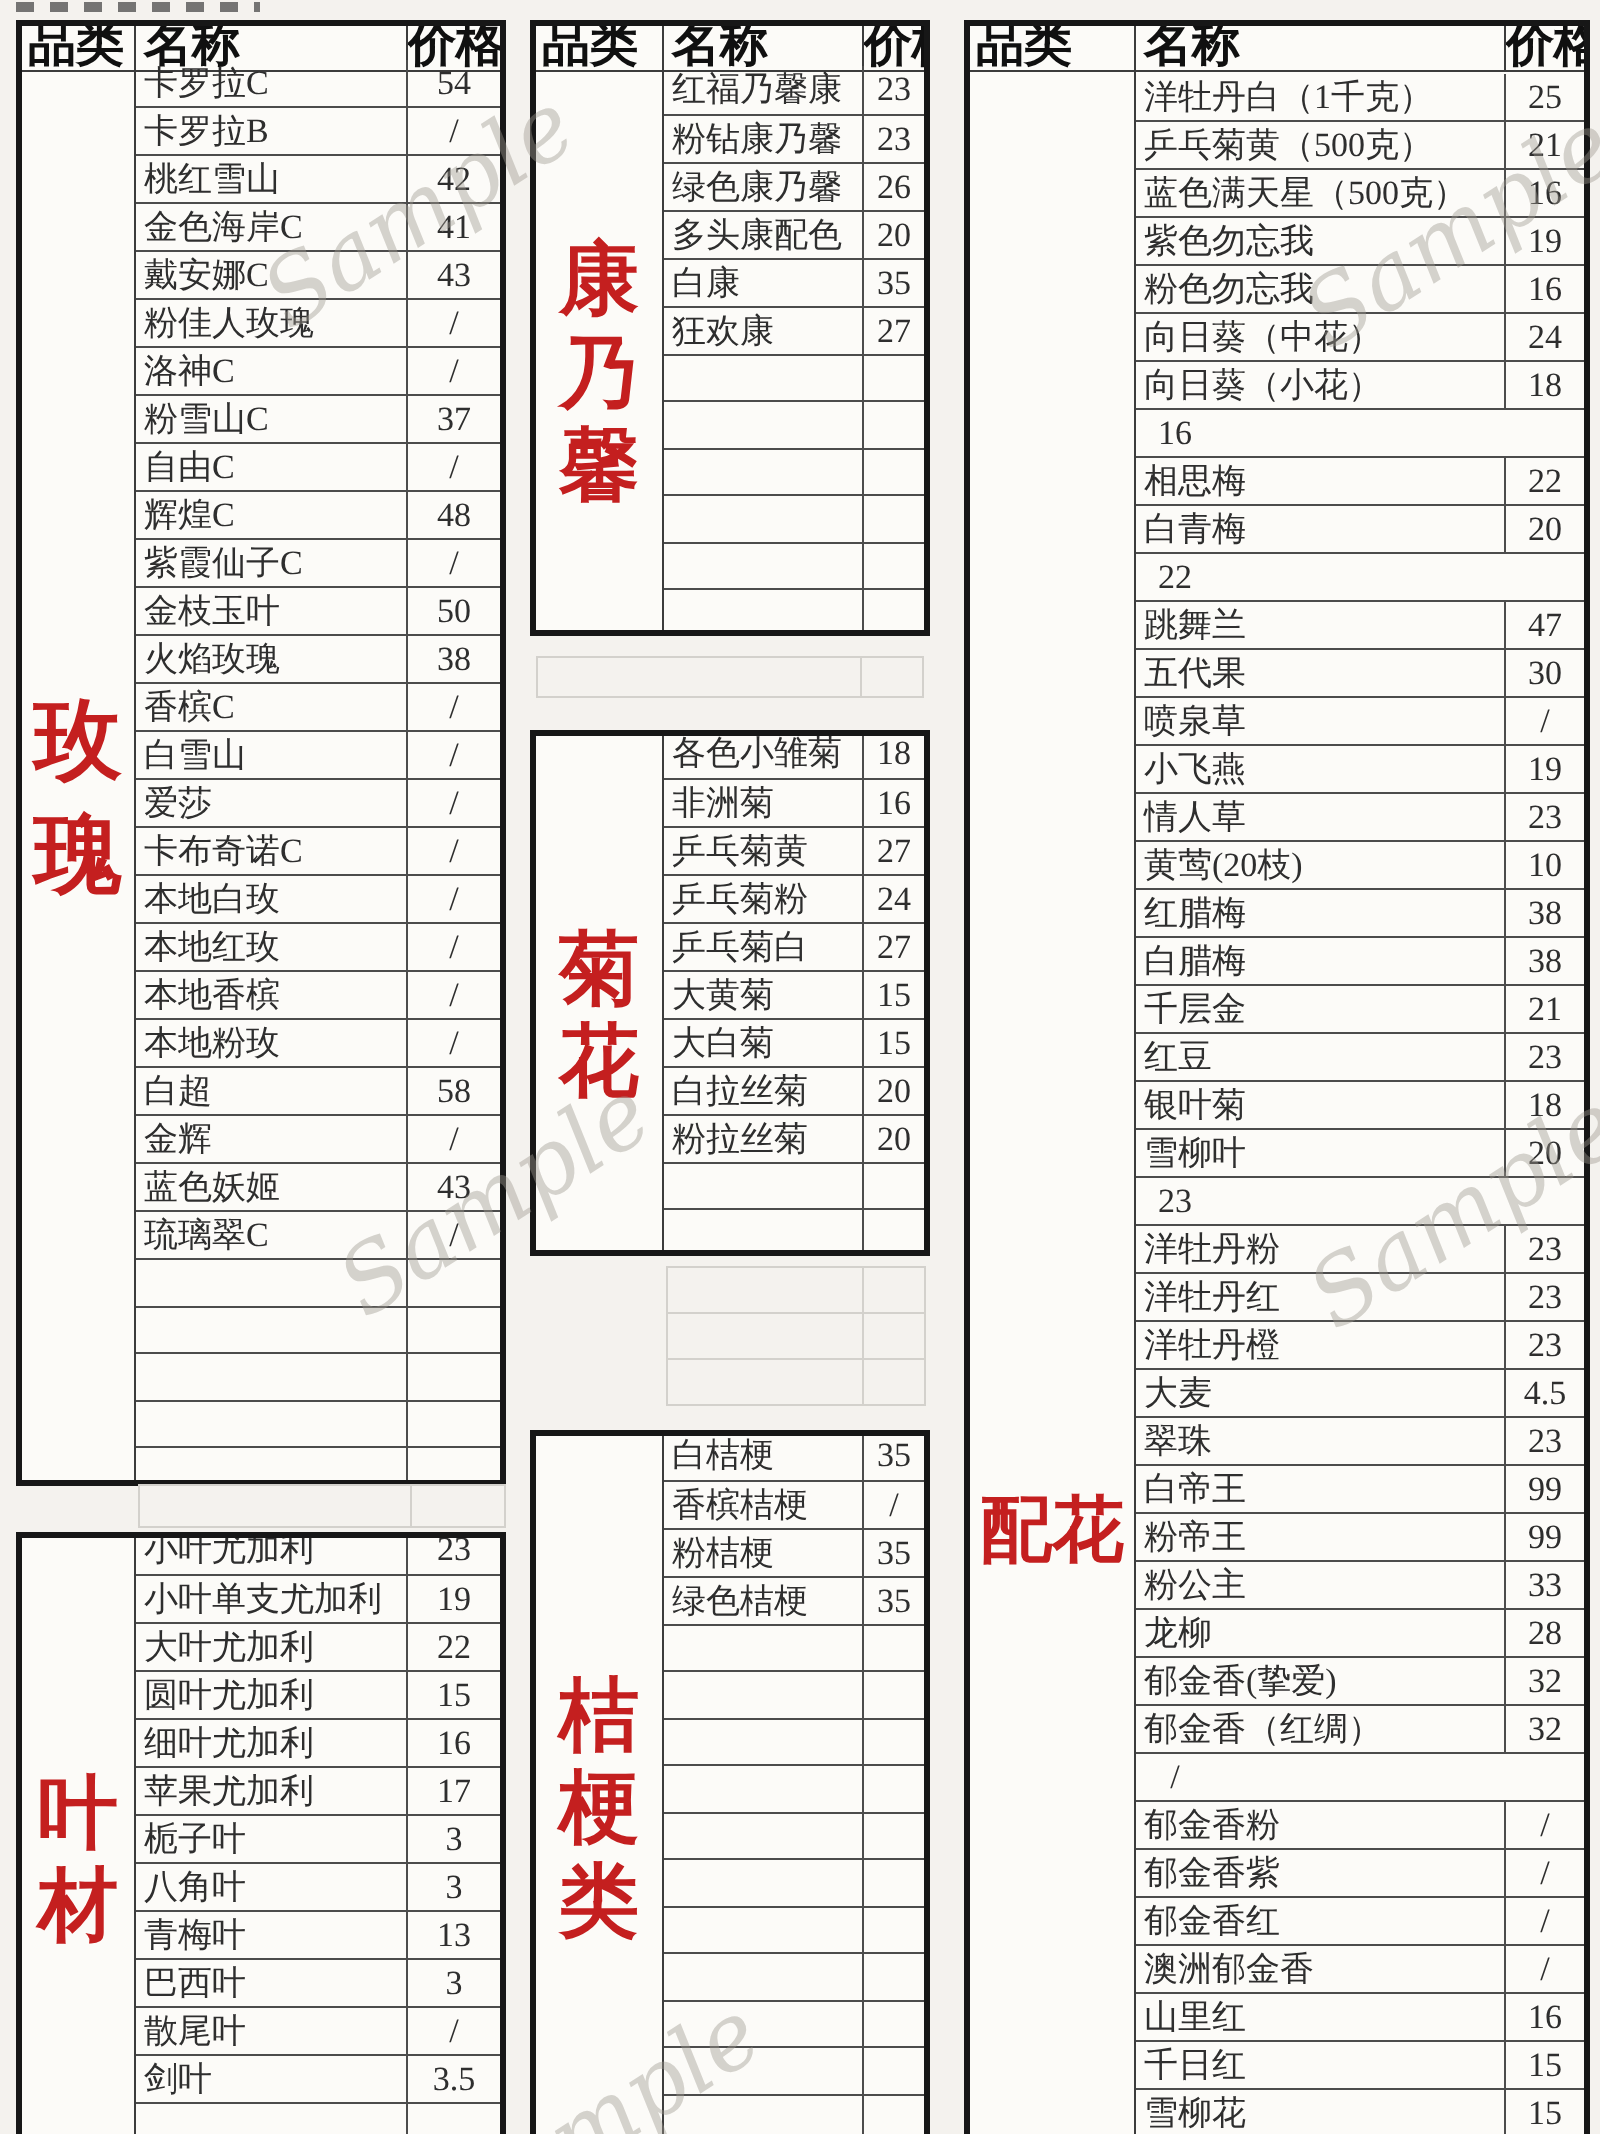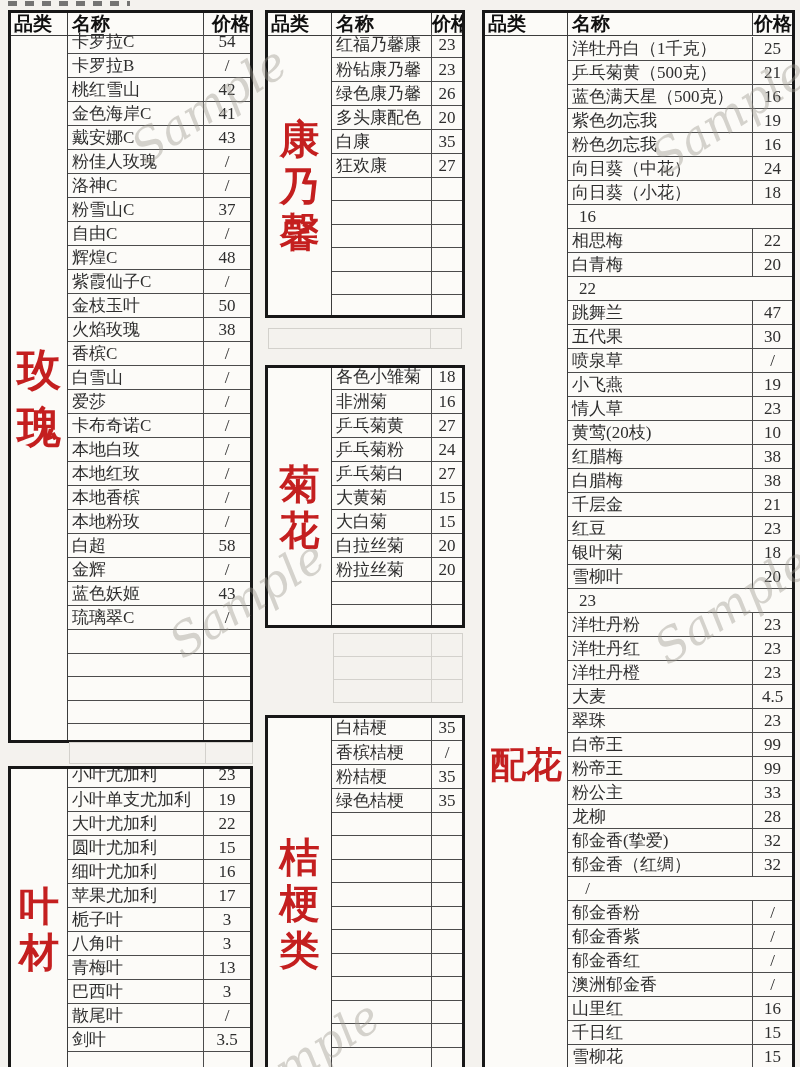--- a/index.html
+++ b/index.html
@@ -6,21 +6,21 @@
   body{
     width:800px;height:1067px;position:relative;overflow:hidden;
     background:#f4f2ee;
     font-family:"Liberation Serif","DejaVu Serif",serif;
   }
   .tbl{
     position:absolute;background:#fcfbf8;border:3px solid #171717;
     box-sizing:border-box;overflow:hidden;display:flex;flex-direction:column;
   }
   .thead{display:flex;flex:0 0 22px;border-bottom:1px solid #3c3c3c;
-    font-weight:bold;font-size:19px;line-height:21px;color:#101010;}
+    font-weight:bold;font-size:24px;line-height:21px;color:#101010;}
   .th{box-sizing:border-box;padding:0 2px;white-space:nowrap;overflow:hidden;}
   .th.cat{border-right:1px solid #3c3c3c;padding-left:3px;}
   .th.name{flex:1;border-right:1px solid #3c3c3c;padding-left:4px;}
   .th.price{text-align:right;padding:0;}
   .tbody{display:flex;flex:1;min-height:0;}
   .catcell{position:relative;display:flex;align-items:center;justify-content:center;
     border-right:1px solid #3c3c3c;box-sizing:border-box;}
   .rows{flex:1;display:flex;flex-direction:column;min-width:0;justify-content:center;}
   .row{flex:0 0 23.5px;display:flex;box-sizing:border-box;}
   .row + .row{border-top:1px solid #4c4c4c;}

